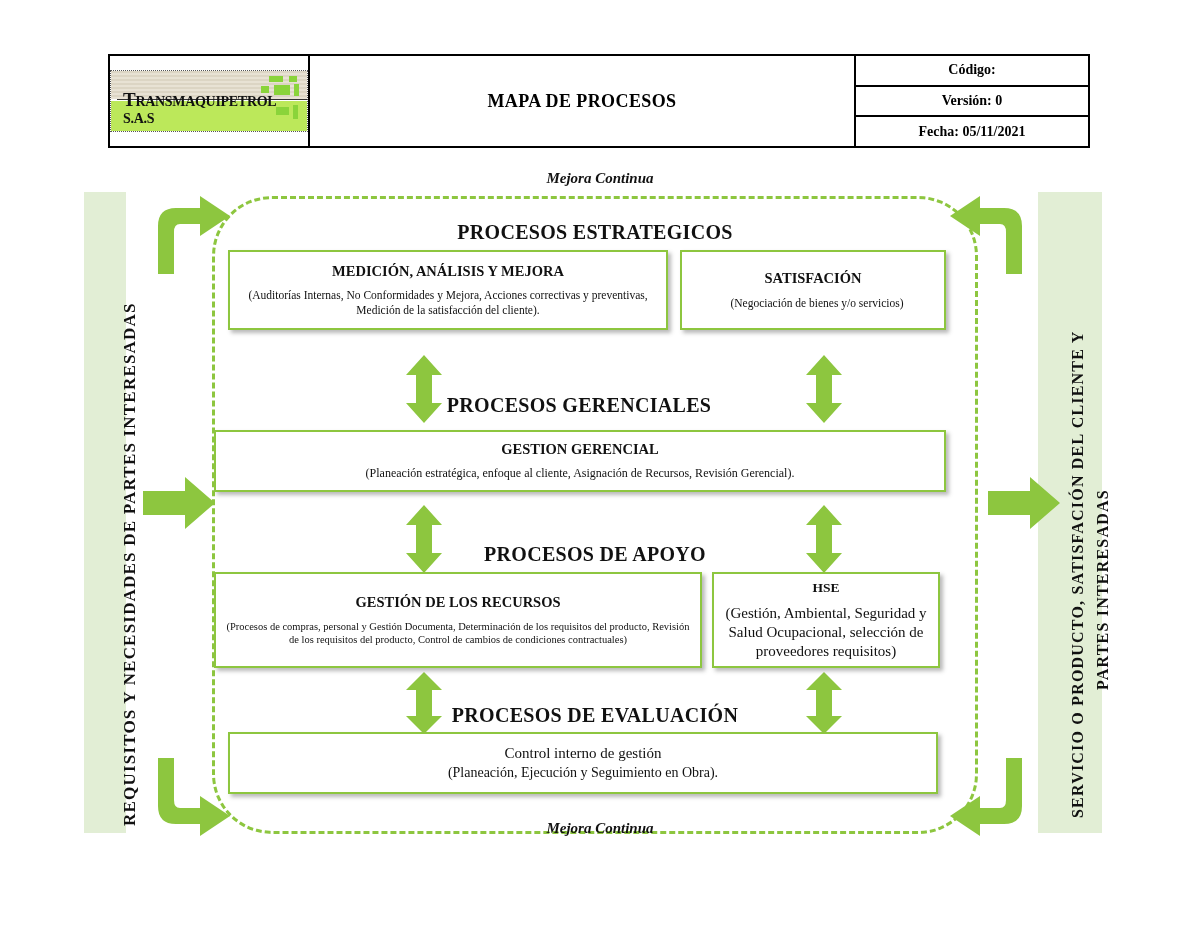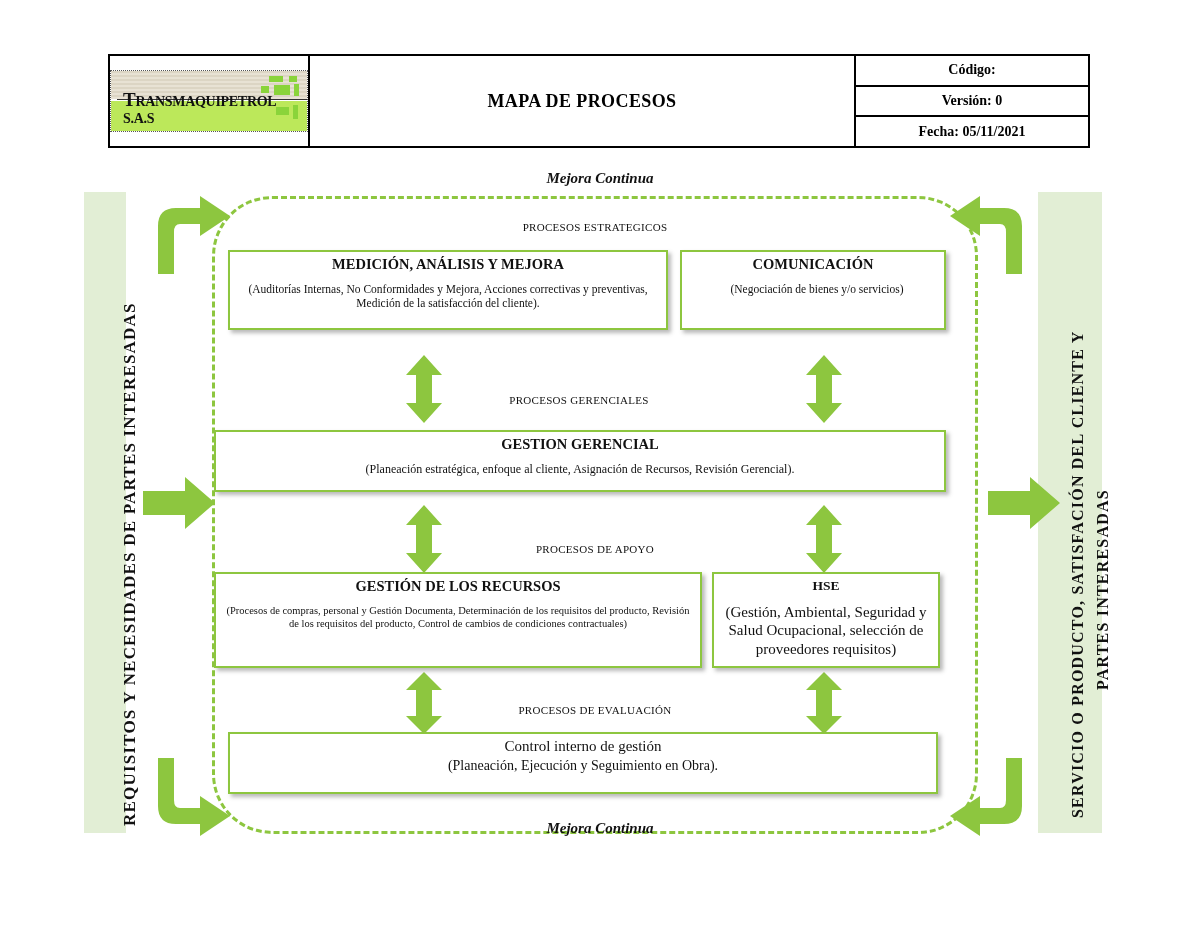--- a/index.html
+++ b/index.html
@@ -189,20 +189,21 @@
   
   .pbox {
     position: absolute;
     background: #ffffff;
     border: 2px solid #8dc63f;
     box-sizing: border-box;
     box-shadow: 3px 3px 4px rgba(100,100,100,0.45);
     display: flex;
     flex-direction: column;
     align-items: center;
+    justify-content: center;
     padding: 4px 8px;
   }
   .pbox .ptitle {
     font-family: "Liberation Serif", serif;
     font-weight: bold;
     color: #111;
     text-align: center;
     line-height: 1.15;
   }
   .pbox .pdesc {
@@ -210,22 +211,22 @@
     color: #111;
     text-align: center;
     line-height: 1.25;
     margin-top: 9px;
   }
 
   
   .section-heading {
     position: absolute;
     font-family: "Liberation Serif", serif;
-    font-weight: normal;
-    font-size: 11px;
+    font-weight: bold;
+    font-size: 20px;
     color: #111;
     letter-spacing: 0.3px;
     text-align: center;
     white-space: nowrap;
   }
 
   
   .vdouble { position: absolute; }
 </style>
 </head>
@@ -322,21 +323,21 @@
 <div class="section-heading" style="left:212px;top:543px;width:766px;">PROCESOS DE APOYO</div>
 
 <div class="section-heading" style="left:212px;top:704px;width:766px;">PROCESOS DE EVALUACIÓN</div>
 
 <div class="pbox" style="left:228px;top:250px;width:440px;height:80px;">
   <div class="ptitle" style="font-size:14.5px;">MEDICIÓN, ANÁLISIS Y MEJORA</div>
   <div class="pdesc" style="font-size:11.5px;max-width:420px;">(Auditorías Internas, No Conformidades y Mejora, Acciones correctivas y preventivas, Medición de la satisfacción del cliente).</div>
 </div>
 
 <div class="pbox" style="left:680px;top:250px;width:266px;height:80px;">
-  <div class="ptitle" style="font-size:14.5px;">COMUNICACIÓN</div>
+  <div class="ptitle" style="font-size:14.5px;">SATISFACIÓN</div>
   <div class="pdesc" style="font-size:11.5px;margin-left:8px;">(Negociación de bienes y/o servicios)</div>
 </div>
 
 <div class="pbox" style="left:214px;top:430px;width:732px;height:62px;">
   <div class="ptitle" style="font-size:14.5px;">GESTION GERENCIAL</div>
   <div class="pdesc" style="font-size:12px;">(Planeación estratégica, enfoque al cliente, Asignación de Recursos, Revisión Gerencial).</div>
 </div>
 
 <div class="pbox" style="left:214px;top:572px;width:488px;height:96px;">
   <div class="ptitle" style="font-size:14.5px;">GESTIÓN DE LOS RECURSOS</div>

